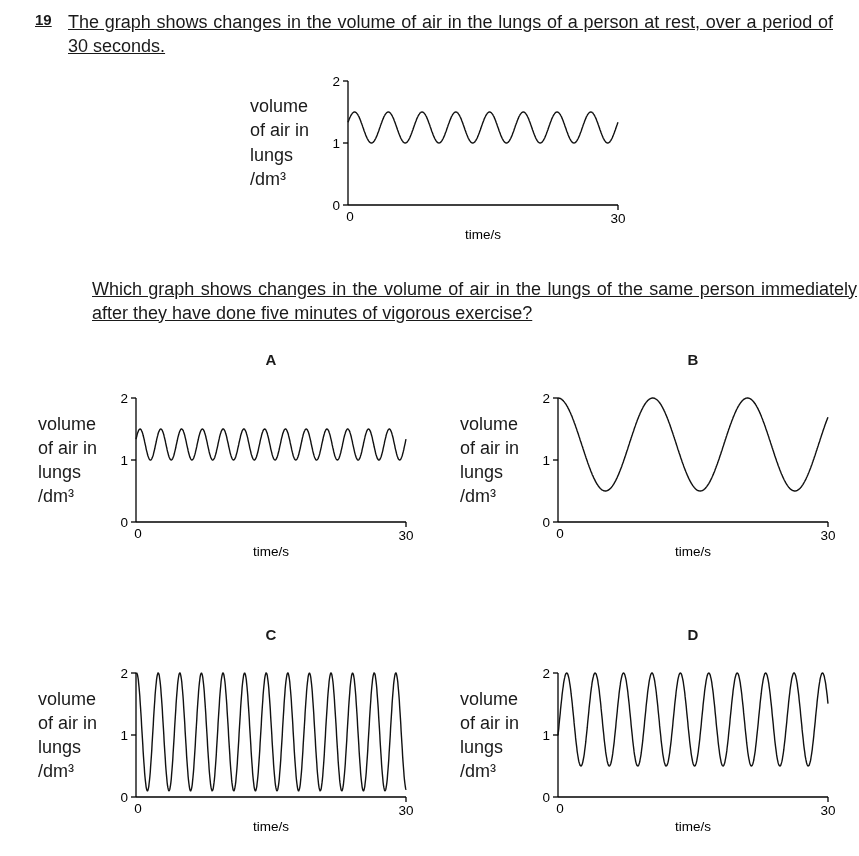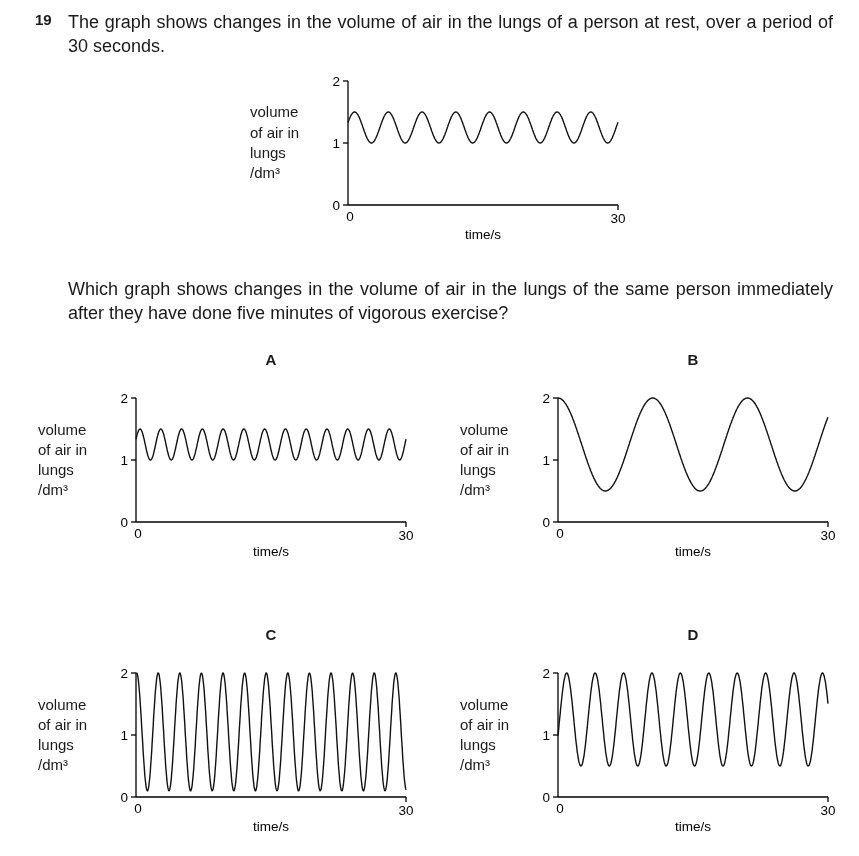--- a/index.html
+++ b/index.html
@@ -1,45 +1,45 @@
 <!DOCTYPE html>
 <html><head>
 <meta charset="utf-8">
 <style>
   * { margin: 0; padding: 0; box-sizing: border-box; }
   body { background: #fff; font-family: "Liberation Sans", sans-serif; color: #1a1a1a; }
   .page { width: 859px; height: 856px; background: #fff; padding-top: 10px; overflow: hidden; }
 
-  .q-row { display: flex; padding-left: 35px; }
+  .q-row { display: flex; padding-left: 35px; text-decoration: underline; }
   .q-num { width: 22px; margin-right: 11px; font-weight: bold; font-size: 15px; line-height: 1.35; }
   .q-text { width: 765px; font-size: 18px; line-height: 1.35; text-align: justify; }
 
   .top-graph-wrap { margin-left: 250px; margin-top: 14px; }
-  .prompt-row { margin-top: 32px; }
+  .prompt-row { margin-top: 32px; gap: 24px; }
 
   .options-grid {
     display: grid;
     grid-template-columns: 422px 422px;
     margin-left: 38px;
     margin-top: 26px;
     row-gap: 64px;
   }
   .opt-letter {
     margin-left: 98px;
     width: 270px;
     text-align: center;
     font-weight: bold;
     font-size: 15px;
     margin-bottom: 22px;
   }
 
   .graph { display: flex; align-items: center; }
   .ylab {
     width: 62px;
-    font-size: 15px;
+    font-size: 18px;
     line-height: 1.34;
     white-space: nowrap;
     position: relative;
     top: -16px;
   }
   svg[data-chart] { display: block; }
   svg .ax   { stroke: #000; stroke-width: 1.3px; }
   svg .curve{ stroke: #111; stroke-width: 1.4px; }
   svg text  { font-family: "Liberation Sans", sans-serif; font-size: 13.5px; fill: #000; }
 </style>

